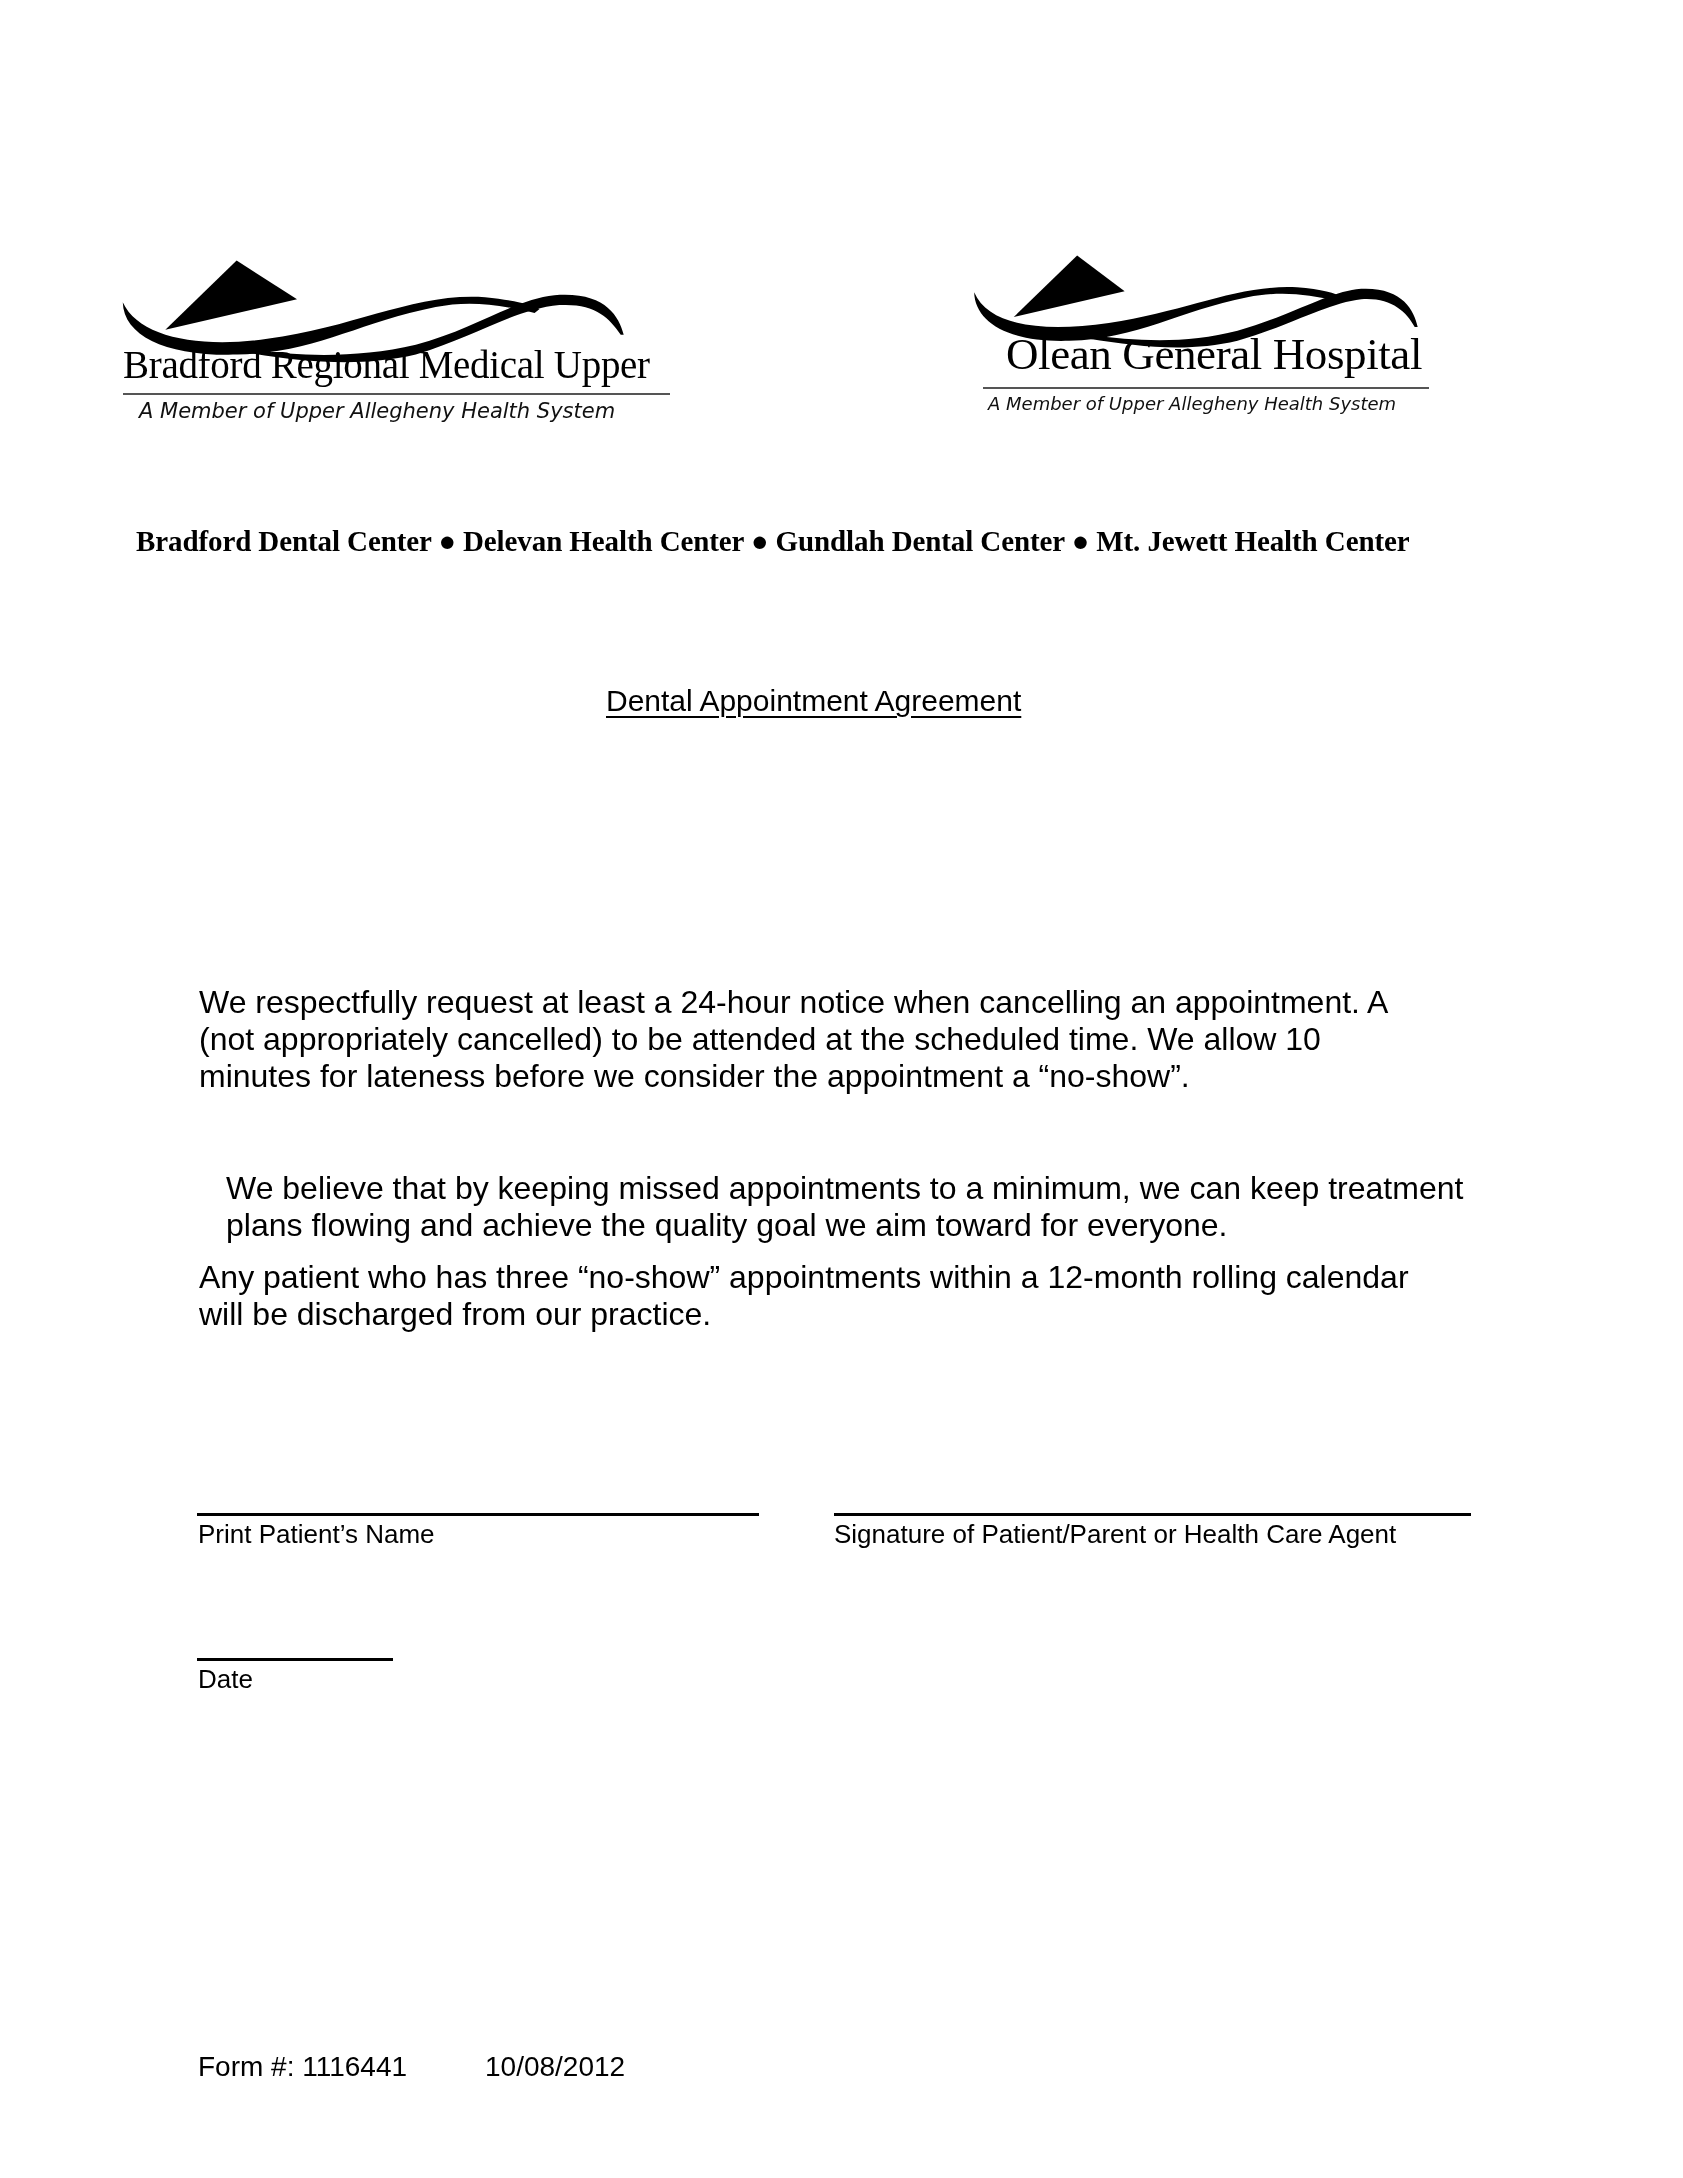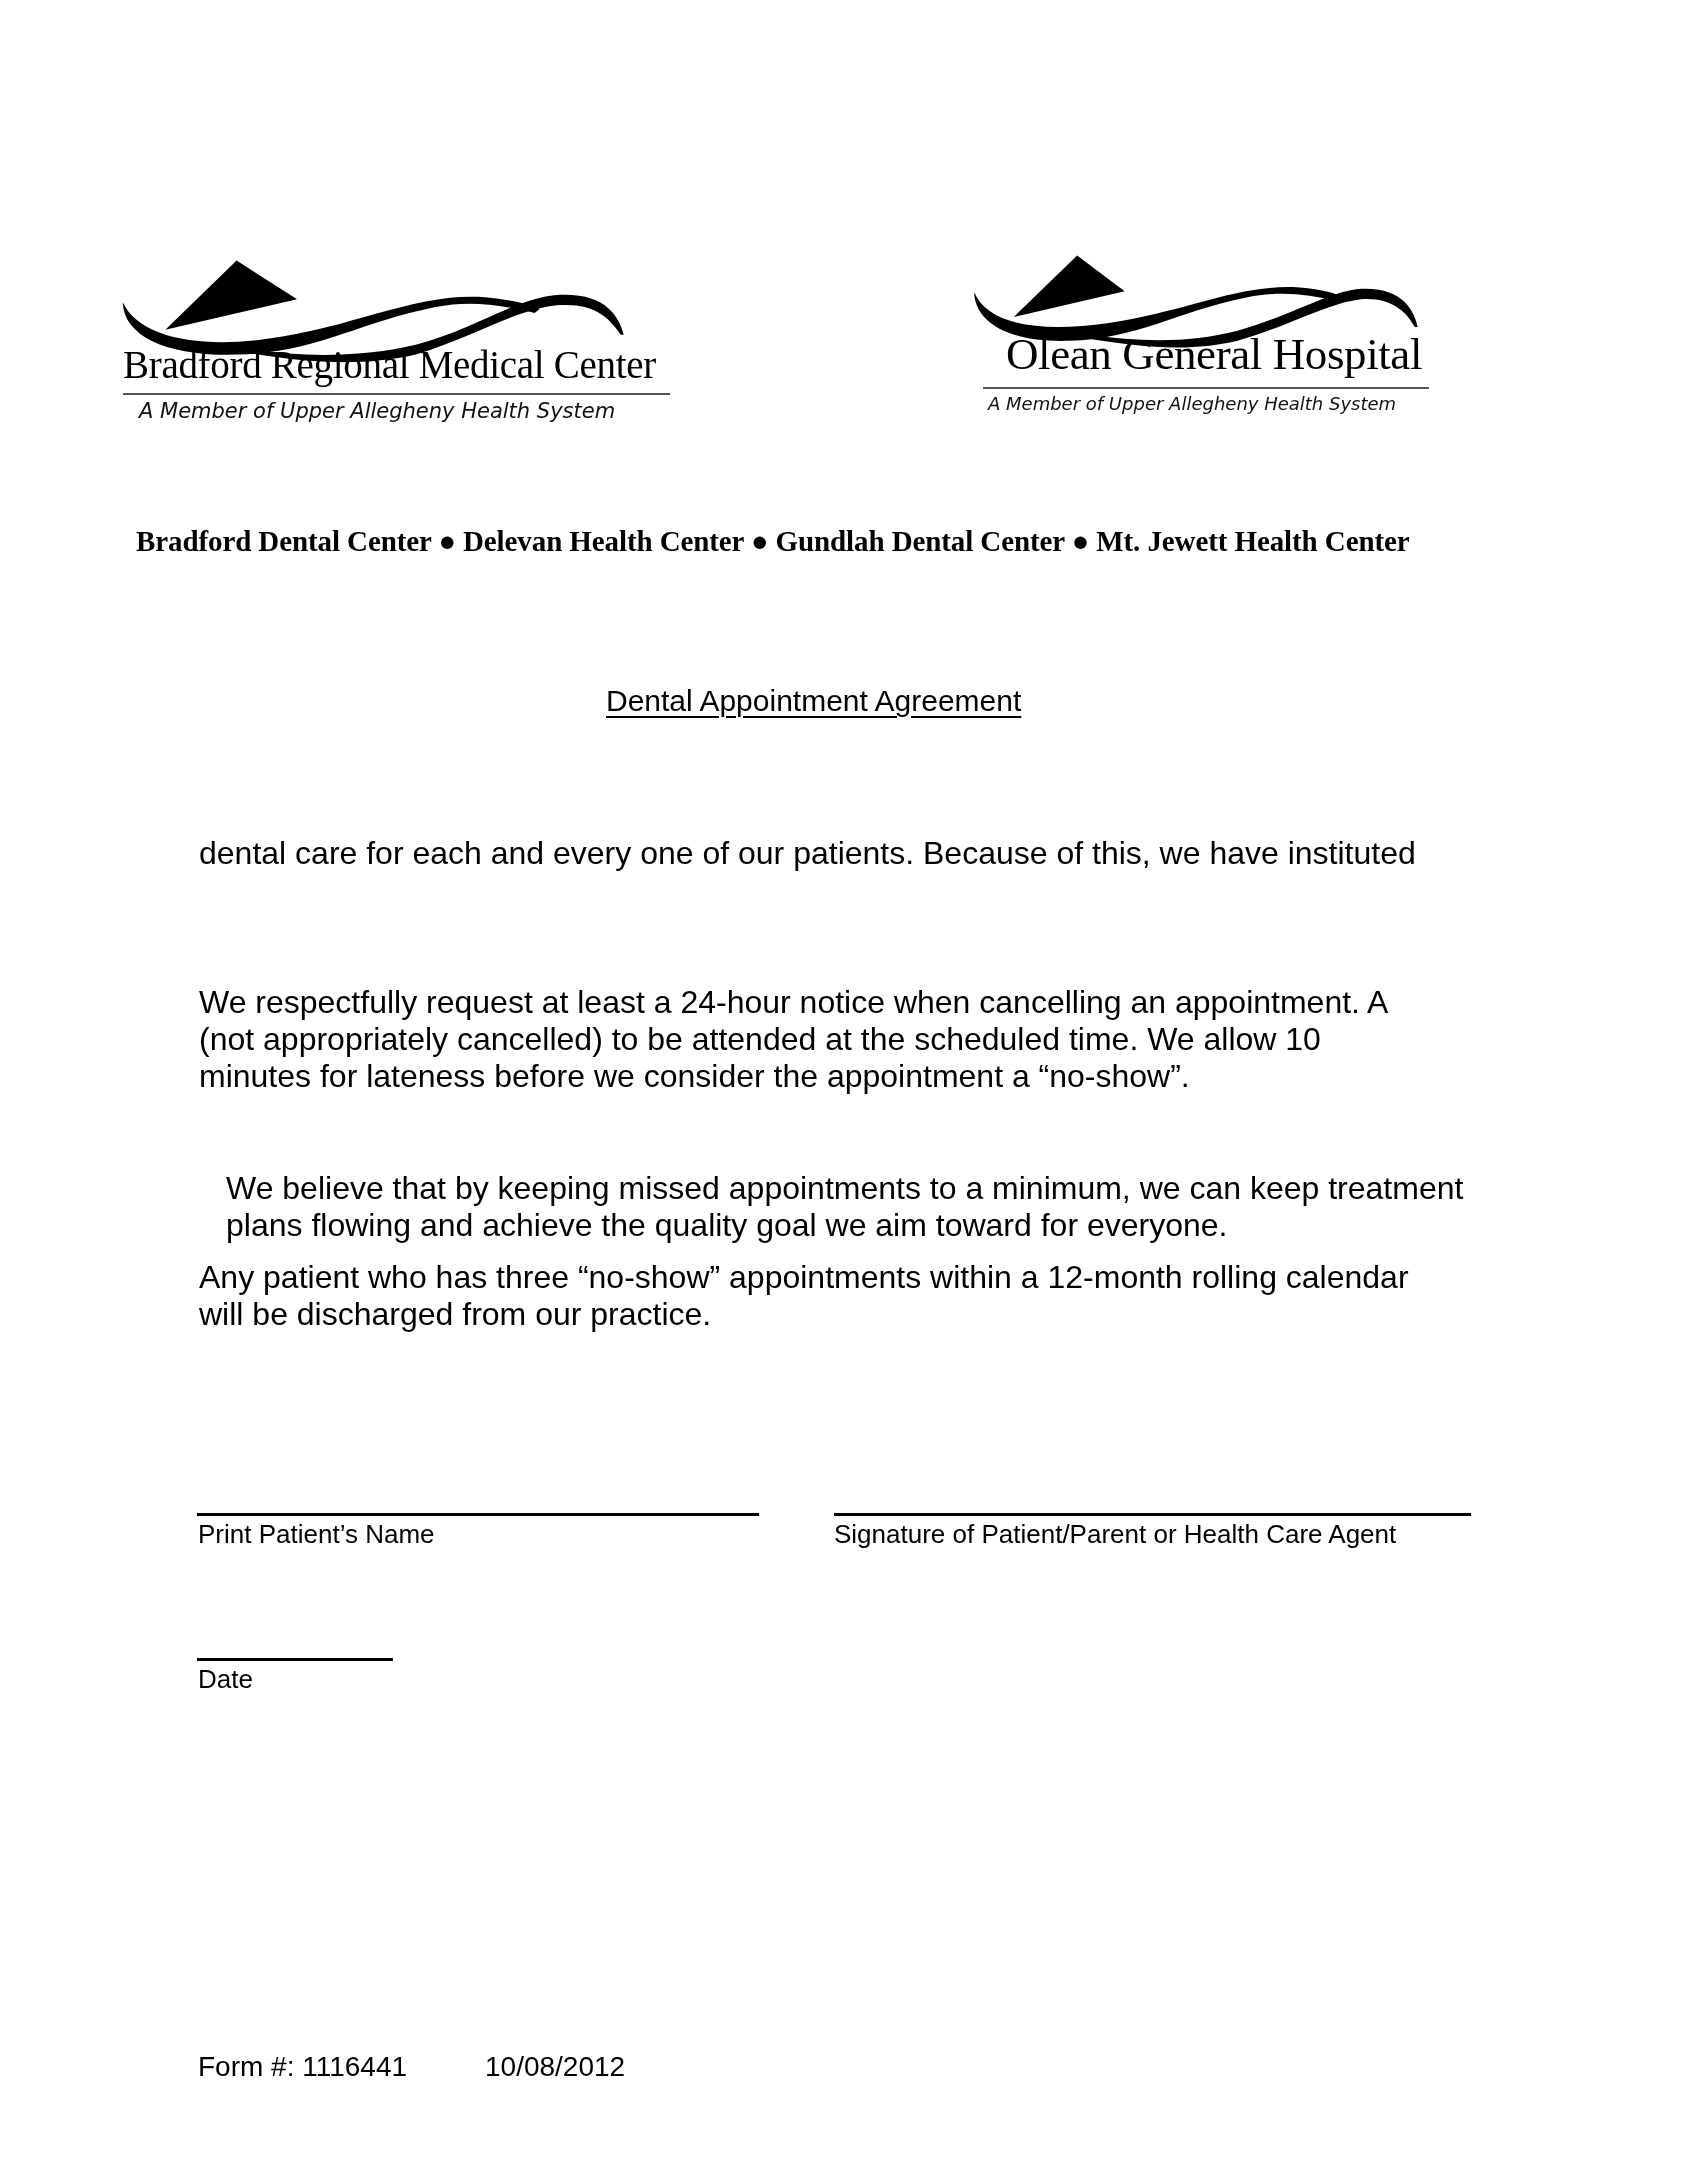--- a/index.html
+++ b/index.html
@@ -19,42 +19,41 @@
 </style>
 </head>
 <body>
 
 <div class="logo" style="left:0;top:0;width:693px;height:436px;">
   <svg width="693" height="436" viewBox="0 0 700 440">
     <polygon points="239,263 167,333 300,302" fill="#000"></polygon>
     <path d="M124,305 C140,340 200,352 270,342 C360,330 420,295 490,300 C520,303 540,308 545,312 L540,316 C500,306 470,304 440,310 C360,326 320,356 240,358 C170,360 125,340 124,305 Z" fill="#000"></path>
     <path d="M250,352 C300,360 360,362 420,348 C480,332 520,302 560,298 C610,294 625,318 630,338 L627,338 C615,320 600,306 565,308 C520,312 480,340 420,358 C360,372 300,364 250,356 Z" fill="#000"></path>
   </svg>
-  <div class="logo-name" style="left:123px;top:343px;font-size:39px;line-height:44px;letter-spacing:-0.3px;">Bradford Regional Medical Center</div>
+  <div class="logo-name" style="left:123px;top:343px;font-size:39px;line-height:44px;letter-spacing:-0.3px;">Bradford Regional Medical Upper</div>
   <div class="logo-rule" style="left:123px;top:393px;width:547px;"></div>
   <div class="logo-sub" style="left:139px;top:399px;font-size:21px;line-height:24px;">A Member of Upper Allegheny Health System</div>
 </div>
 
 <div class="logo" style="left:0;top:0;width:1683px;height:436px;">
   <svg width="1683" height="436" viewBox="0 0 1700 440">
     <polygon points="1088,258 1024,320 1136,294" fill="#000"></polygon>
     <path d="M984,295 C998,328 1050,336 1120,326 C1200,314 1250,287 1310,290 C1335,292 1350,296 1355,300 L1350,304 C1320,296 1290,294 1260,300 C1190,314 1150,342 1080,344 C1020,346 985,326 984,295 Z" fill="#000"></path>
     <path d="M1100,338 C1150,345 1200,347 1250,334 C1300,320 1340,296 1370,292 C1415,288 1428,312 1432,330 L1429,330 C1420,314 1405,300 1375,302 C1340,306 1300,330 1250,344 C1200,356 1150,350 1100,342 Z" fill="#000"></path>
   </svg>
   <div class="logo-name" style="left:982px;top:330px;font-size:45px;line-height:48px;letter-spacing:-0.4px;margin-left:24px;">Olean General Hospital</div>
   <div class="logo-rule" style="left:983px;top:387px;width:446px;"></div>
   <div class="logo-sub" style="left:988px;top:393px;font-size:18px;line-height:22px;">A Member of Upper Allegheny Health System</div>
 </div>
 
 <div class="centers">Bradford Dental Center ● Delevan Health Center ● Gundlah Dental Center ● Mt. Jewett Health Center</div>
 
 <div class="title">Dental Appointment Agreement</div>
 
 <div class="body-text" style="top:835px;">
-  <span class="para-line">dental care for each and every one of our patients.  Because of this, we have instituted</span>
 </div>
 
 <div class="body-text" style="top:984px;">
   <span class="para-line">We respectfully request at least a 24-hour notice when cancelling an appointment.  A</span>
   <span class="para-line">(not appropriately cancelled) to be attended at the scheduled time.  We allow 10</span>
   <span class="para-line">minutes for lateness before we consider the appointment a “no-show”.</span>
 </div>
 
 <div class="body-text" style="top:1170px;margin-left:27px;">
   <span class="para-line">We believe that by keeping missed appointments to a minimum, we can keep treatment</span>

